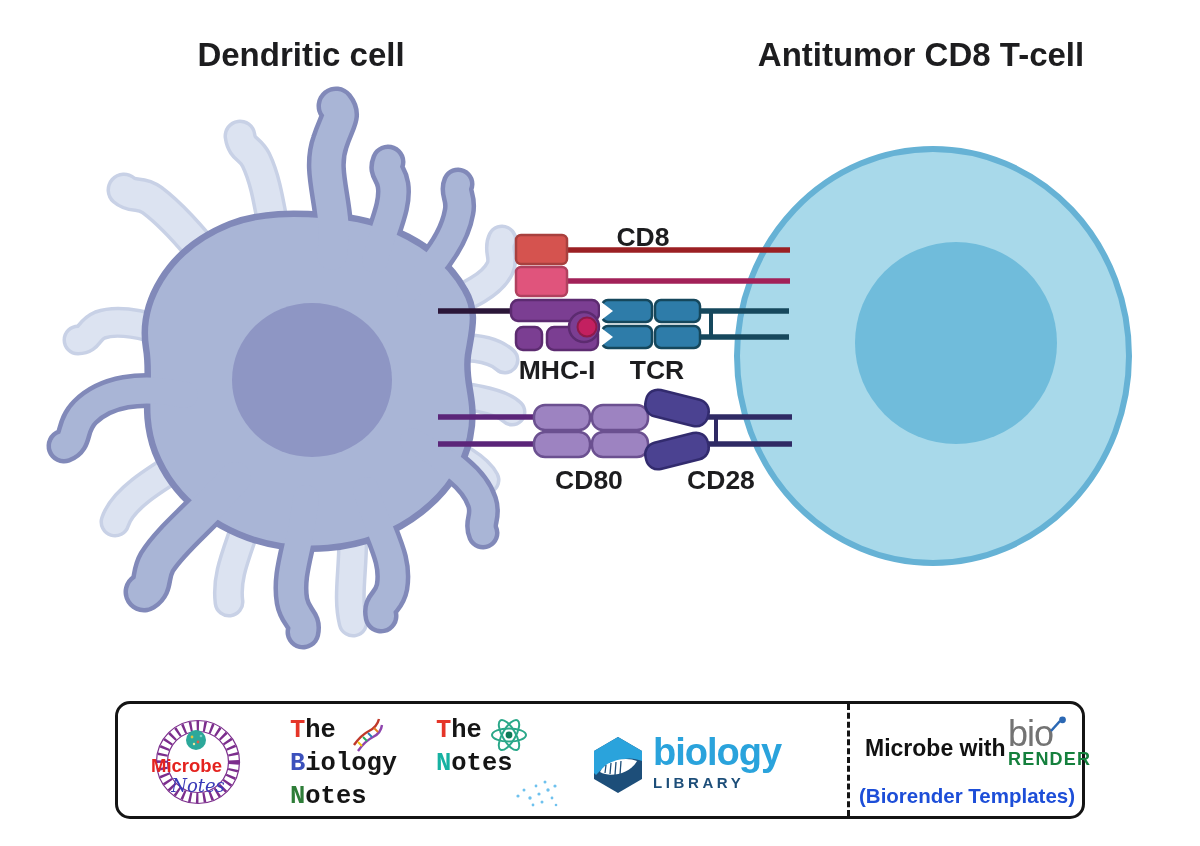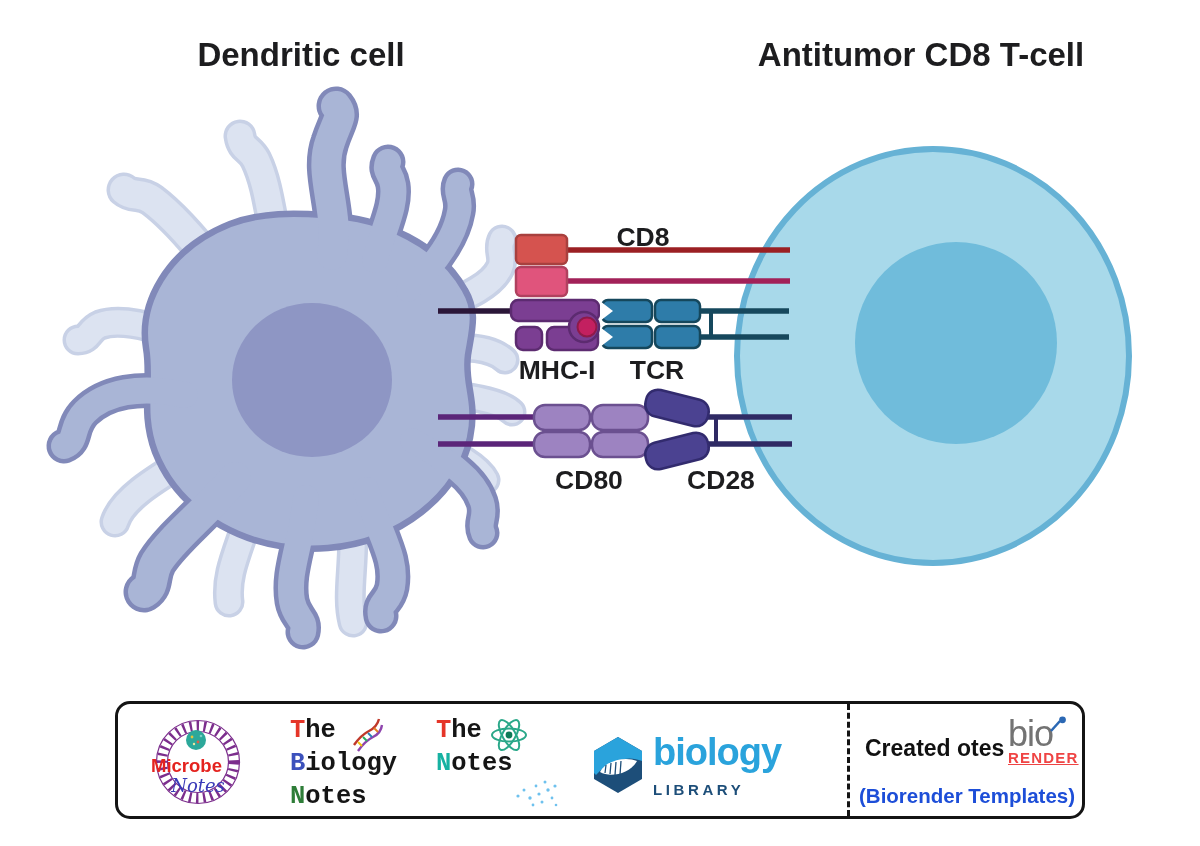--- a/index.html
+++ b/index.html
@@ -31,28 +31,28 @@
   .ini-red{color:#e53528;}  .ini-blue{color:#3c51bc;}  .ini-green{color:#2e7d38;}
   .ini-lblue{color:#1e9ce8;} .ini-teal{color:#17b2a2;}
   .dna-icon{position:absolute;left:58px;top:0px;}
   .atom-icon{position:absolute;left:52px;top:2px;}
   .dots-icon{position:absolute;left:76px;top:62px;}
 
   
   .bl{left:472px;top:30px;display:flex;align-items:flex-start;}
   .bl-text{margin-left:7px;}
   .bl-name{font-size:38px;font-weight:bold;color:#2aa3dc;letter-spacing:-1px;line-height:36px;}
-  .bl-sub{font-size:15px;font-weight:bold;color:#1d4e79;letter-spacing:3.6px;margin-top:11px;}
+  .bl-sub{font-size:15px;font-weight:bold;color:#1d4e79;letter-spacing:3.6px;margin-top:4px;}
 
   
   .cw{left:745px;top:0;width:225px;height:118px;}
   .cw-label{position:absolute;left:2px;top:31px;font-size:23px;font-weight:bold;color:#111;}
   .br-logo{position:absolute;left:145px;top:15px;width:70px;}
   .br-top{font-size:36px;font-weight:normal;color:#737373;line-height:30px;letter-spacing:-1px;}
-  .br-bottom{font-size:15px;font-weight:bold;color:#ef4444;letter-spacing:1.2px;text-decoration:underline;}
+  .br-bottom{font-size:18px;font-weight:bold;color:#15803d;letter-spacing:1.2px;}
   .br-node{position:absolute;left:40px;top:-3px;}
   .cw-sub{position:absolute;left:-4px;top:80px;font-size:20.5px;font-weight:bold;color:#1d4ed8;white-space:nowrap;}
 </style>
 </head>
 <body>
 
 <div class="stage">
 
   <svg width="1200" height="660" viewBox="0 0 1200 660">
 
@@ -274,21 +274,21 @@
       </svg>
       <div class="bl-text">
         <div class="bl-name">biology</div>
         <div class="bl-sub">LIBRARY</div>
       </div>
     </div>
 
     <div class="divider"></div>
 
     <div class="f-abs cw">
-      <span class="cw-label">Created otes</span>
+      <span class="cw-label">Microbe with</span>
       <div class="br-logo">
         <div class="br-top">bio</div>
         <svg class="br-node" width="20" height="18" viewBox="0 0 20 18">
           <line x1="3" y1="15" x2="12" y2="5" stroke="#2b68b4" stroke-width="2.6"></line>
           <circle cx="14.5" cy="3.8" r="3.4" fill="#2b68b4"></circle>
         </svg>
         <div class="br-bottom">RENDER</div>
       </div>
       <div class="cw-sub">(Biorender Templates)</div>
     </div>

